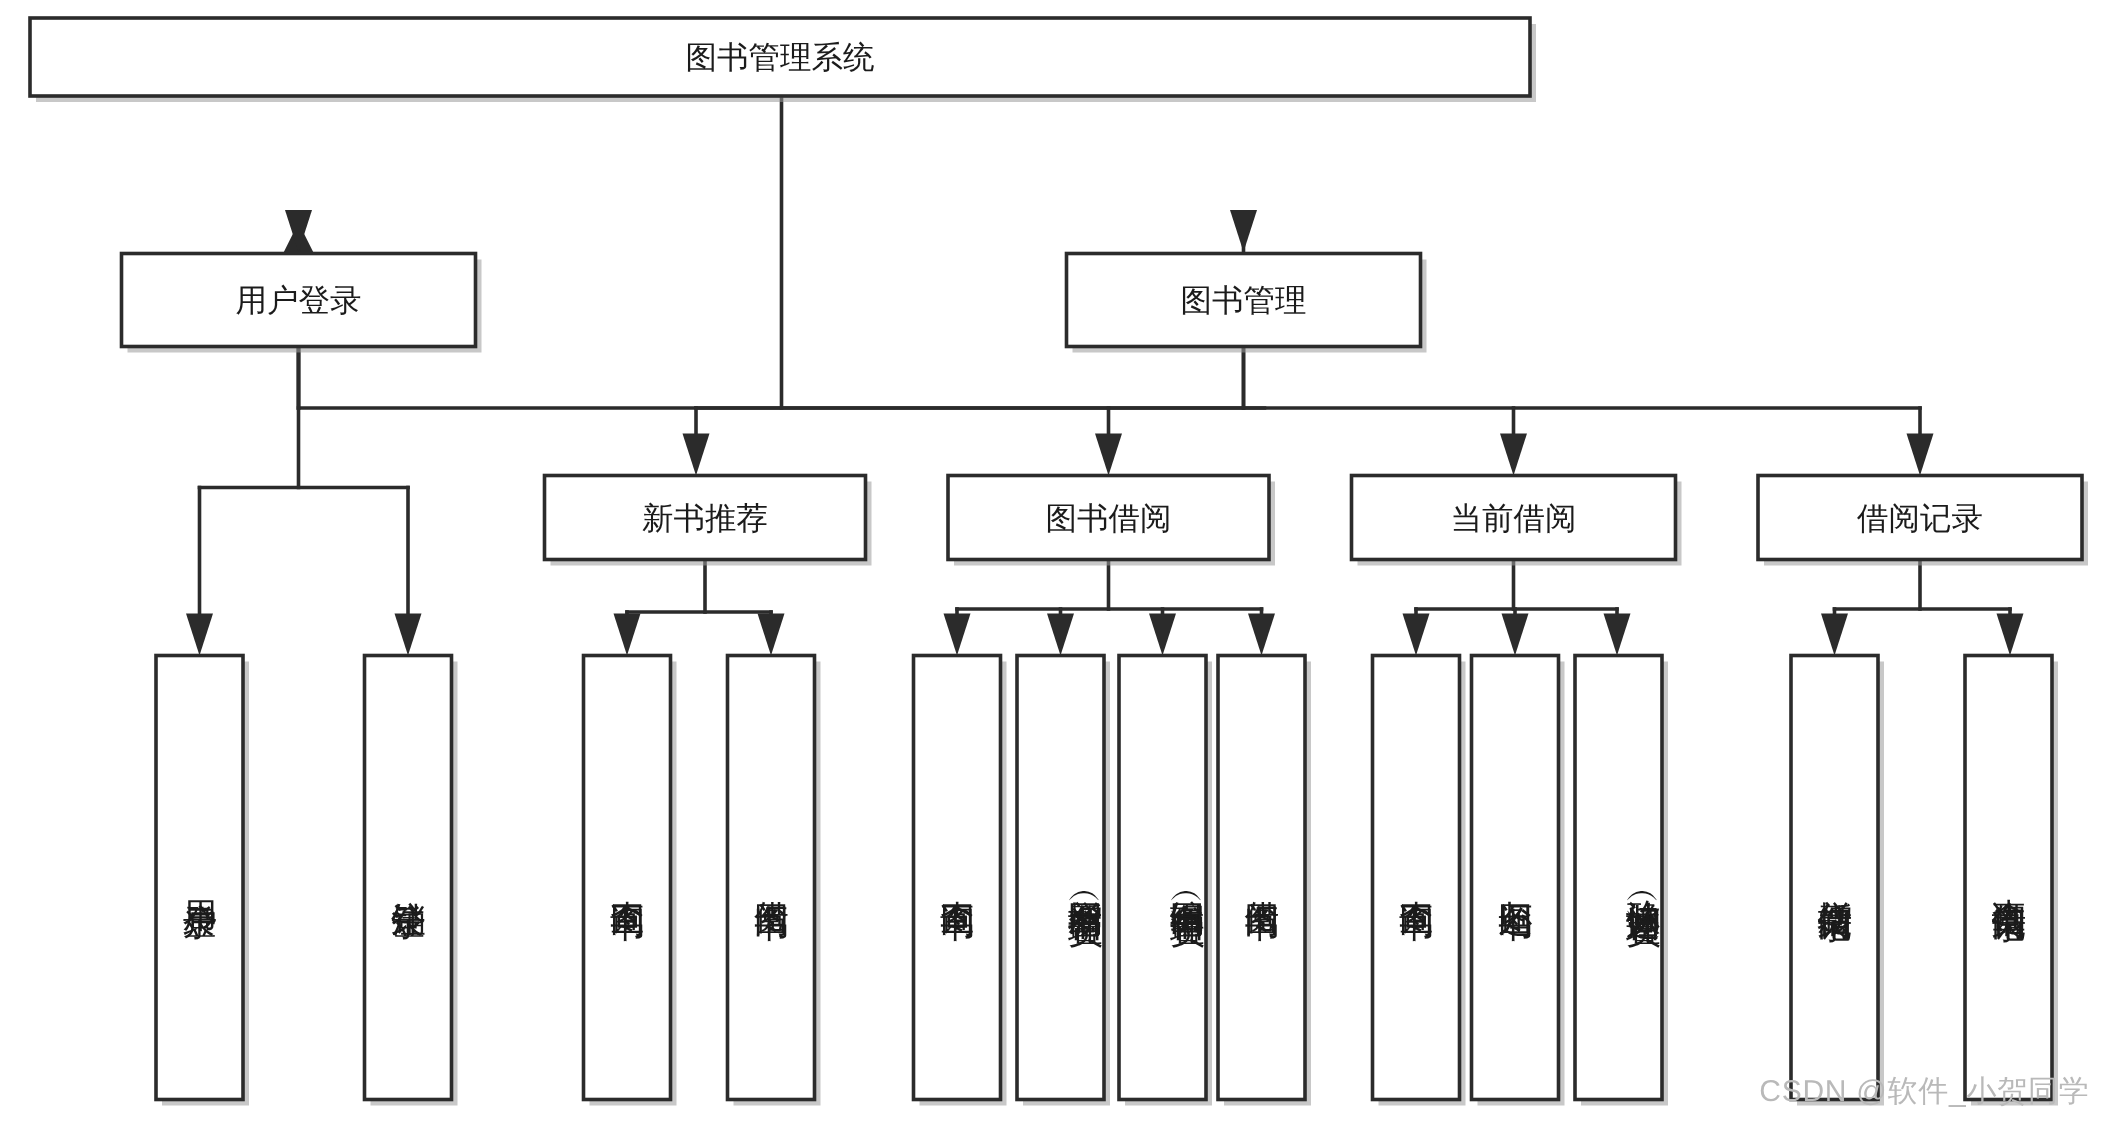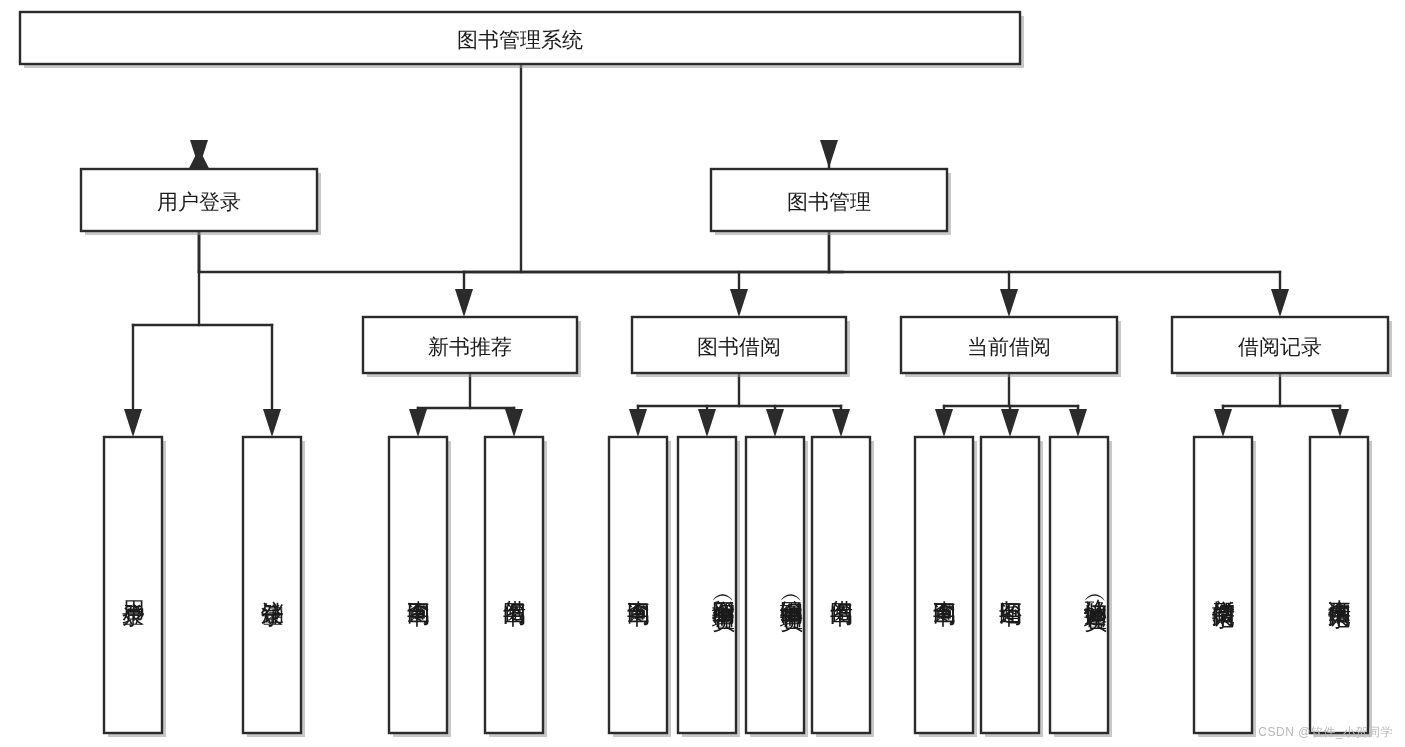--- a/index.html
+++ b/index.html
@@ -68,21 +68,21 @@
     text-align: center;
     white-space: nowrap;
     pointer-events: none;
   }
   .vlabel.centered { align-items: center; }
   .watermark {
     position: absolute;
     right: 12px;
     bottom: 6px;
     font-family: "Liberation Sans", "DejaVu Sans", sans-serif;
-    font-size: 12px;
+    font-size: 20px;
     color: #b9b9b9;
     letter-spacing: 0.5px;
     white-space: nowrap;
   }
 </style>
 </head>
 <body>
 
 <div id="diagram-root">
 

